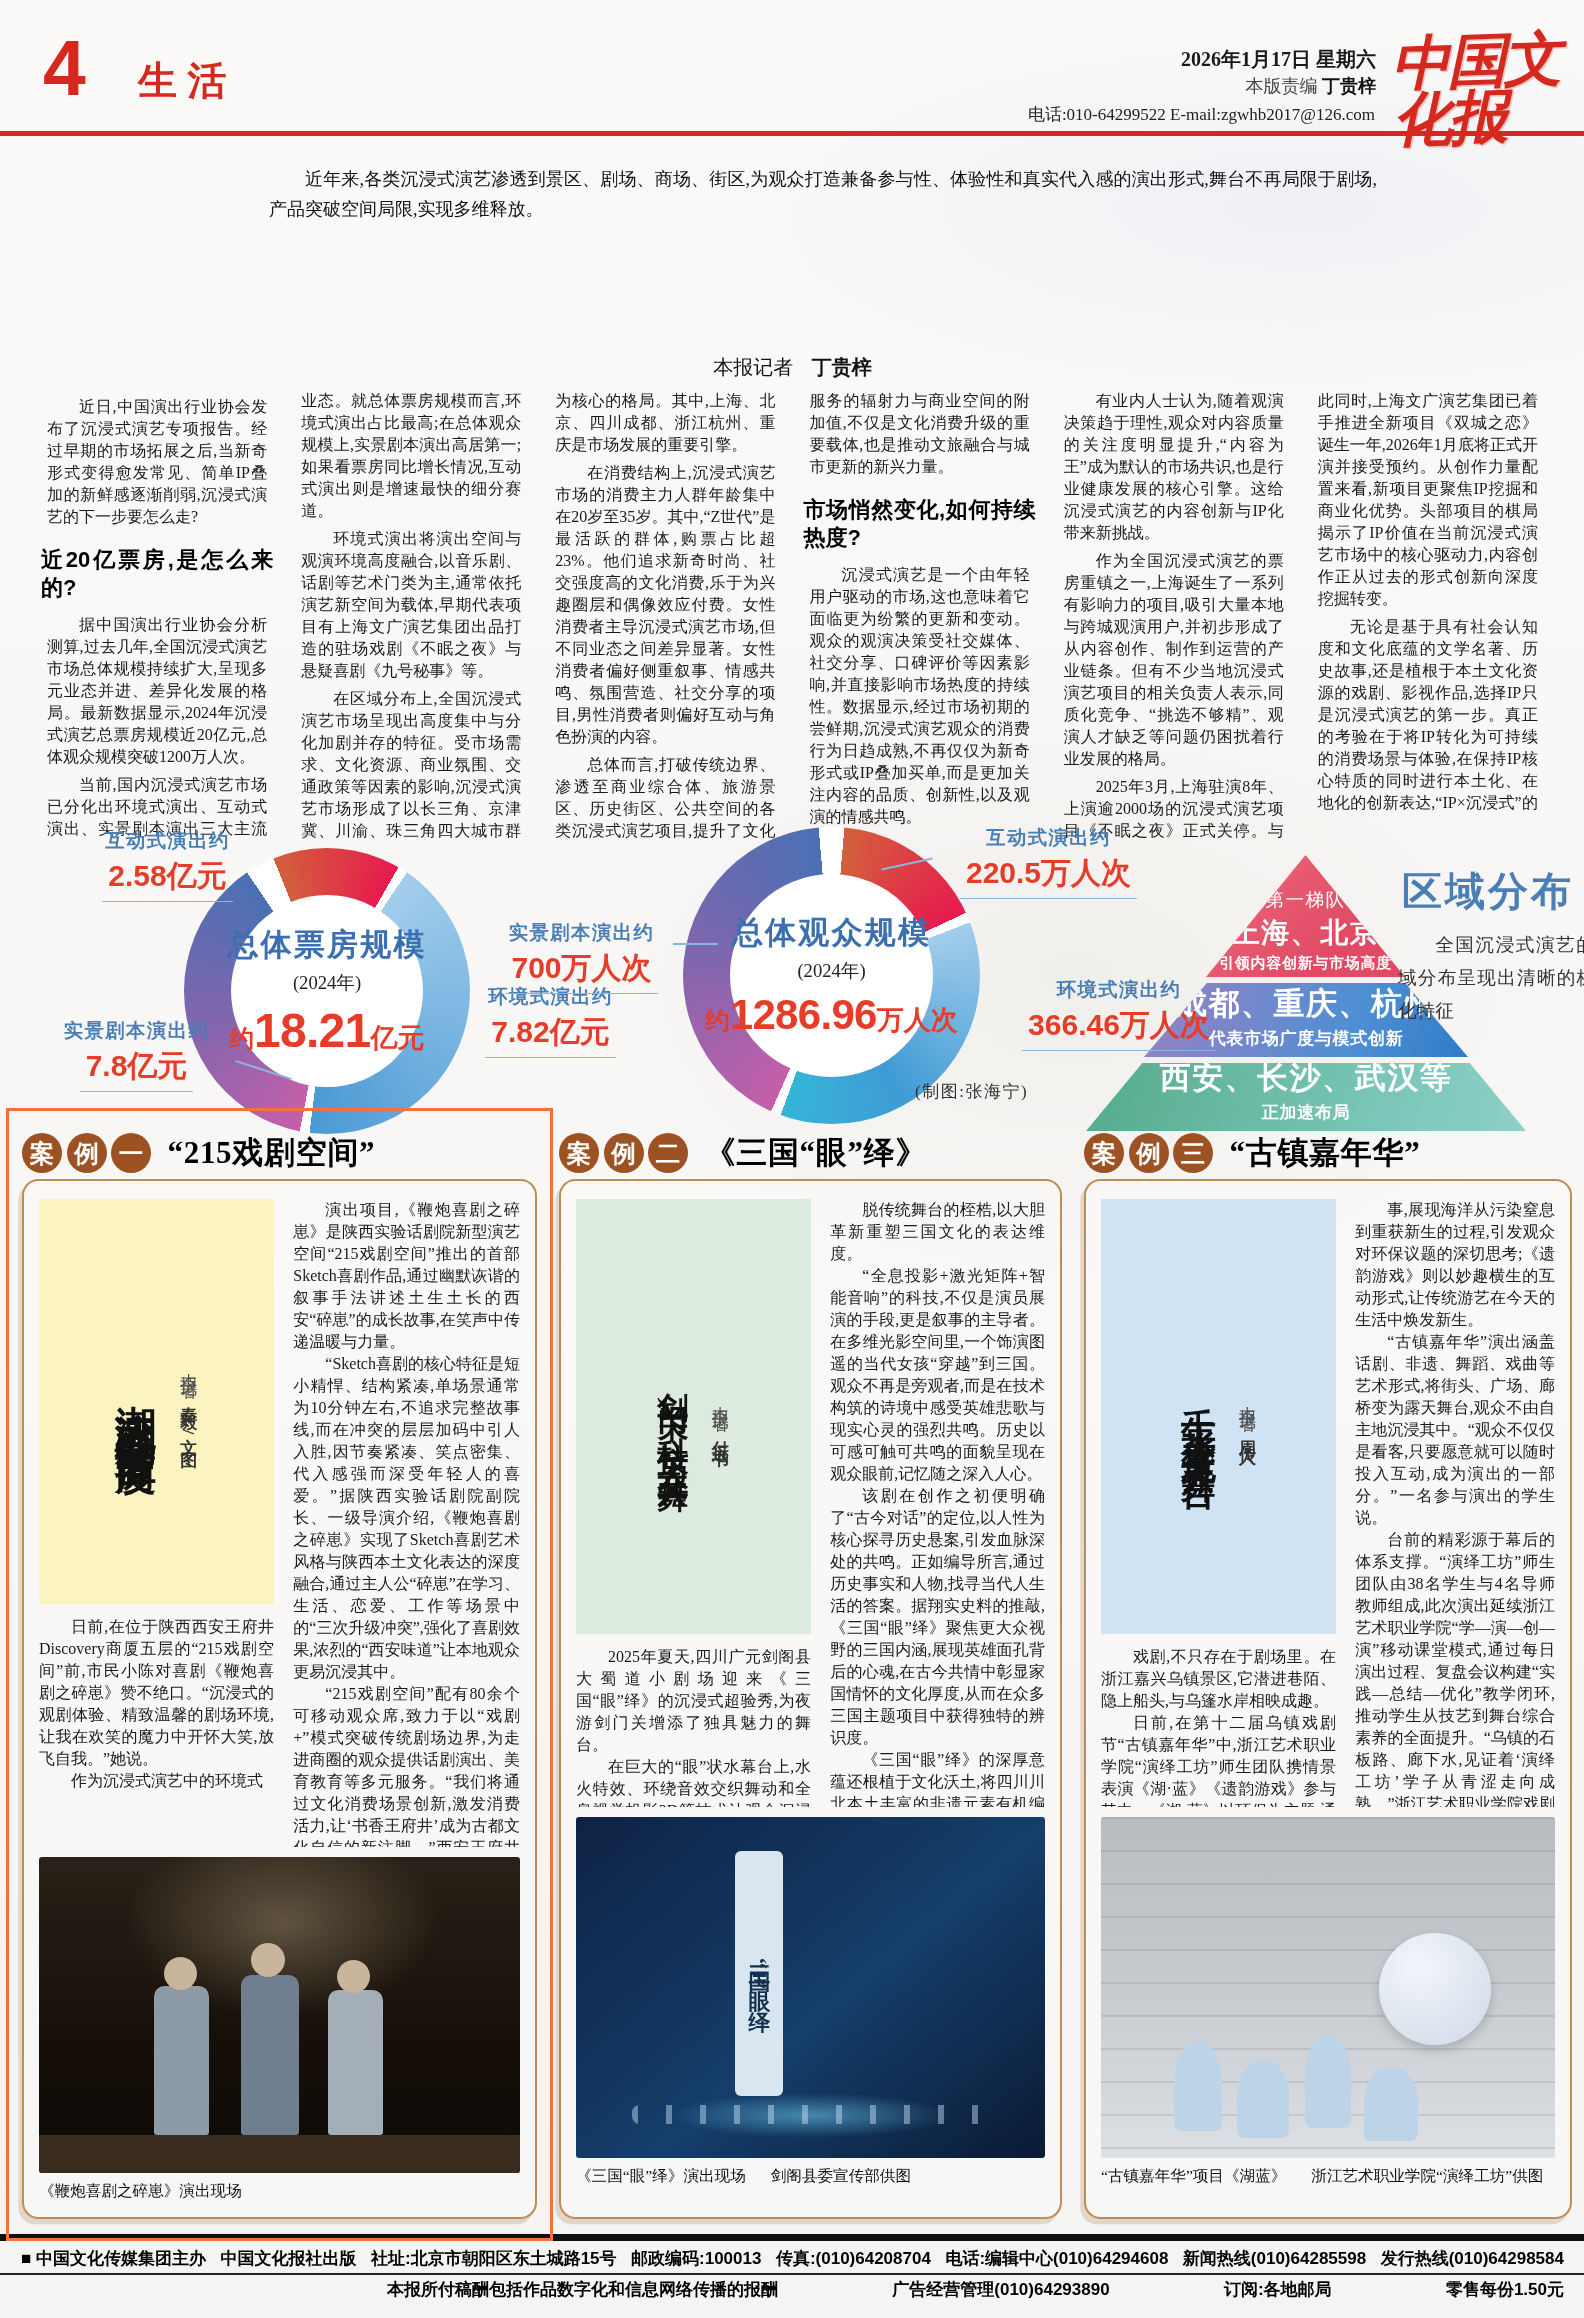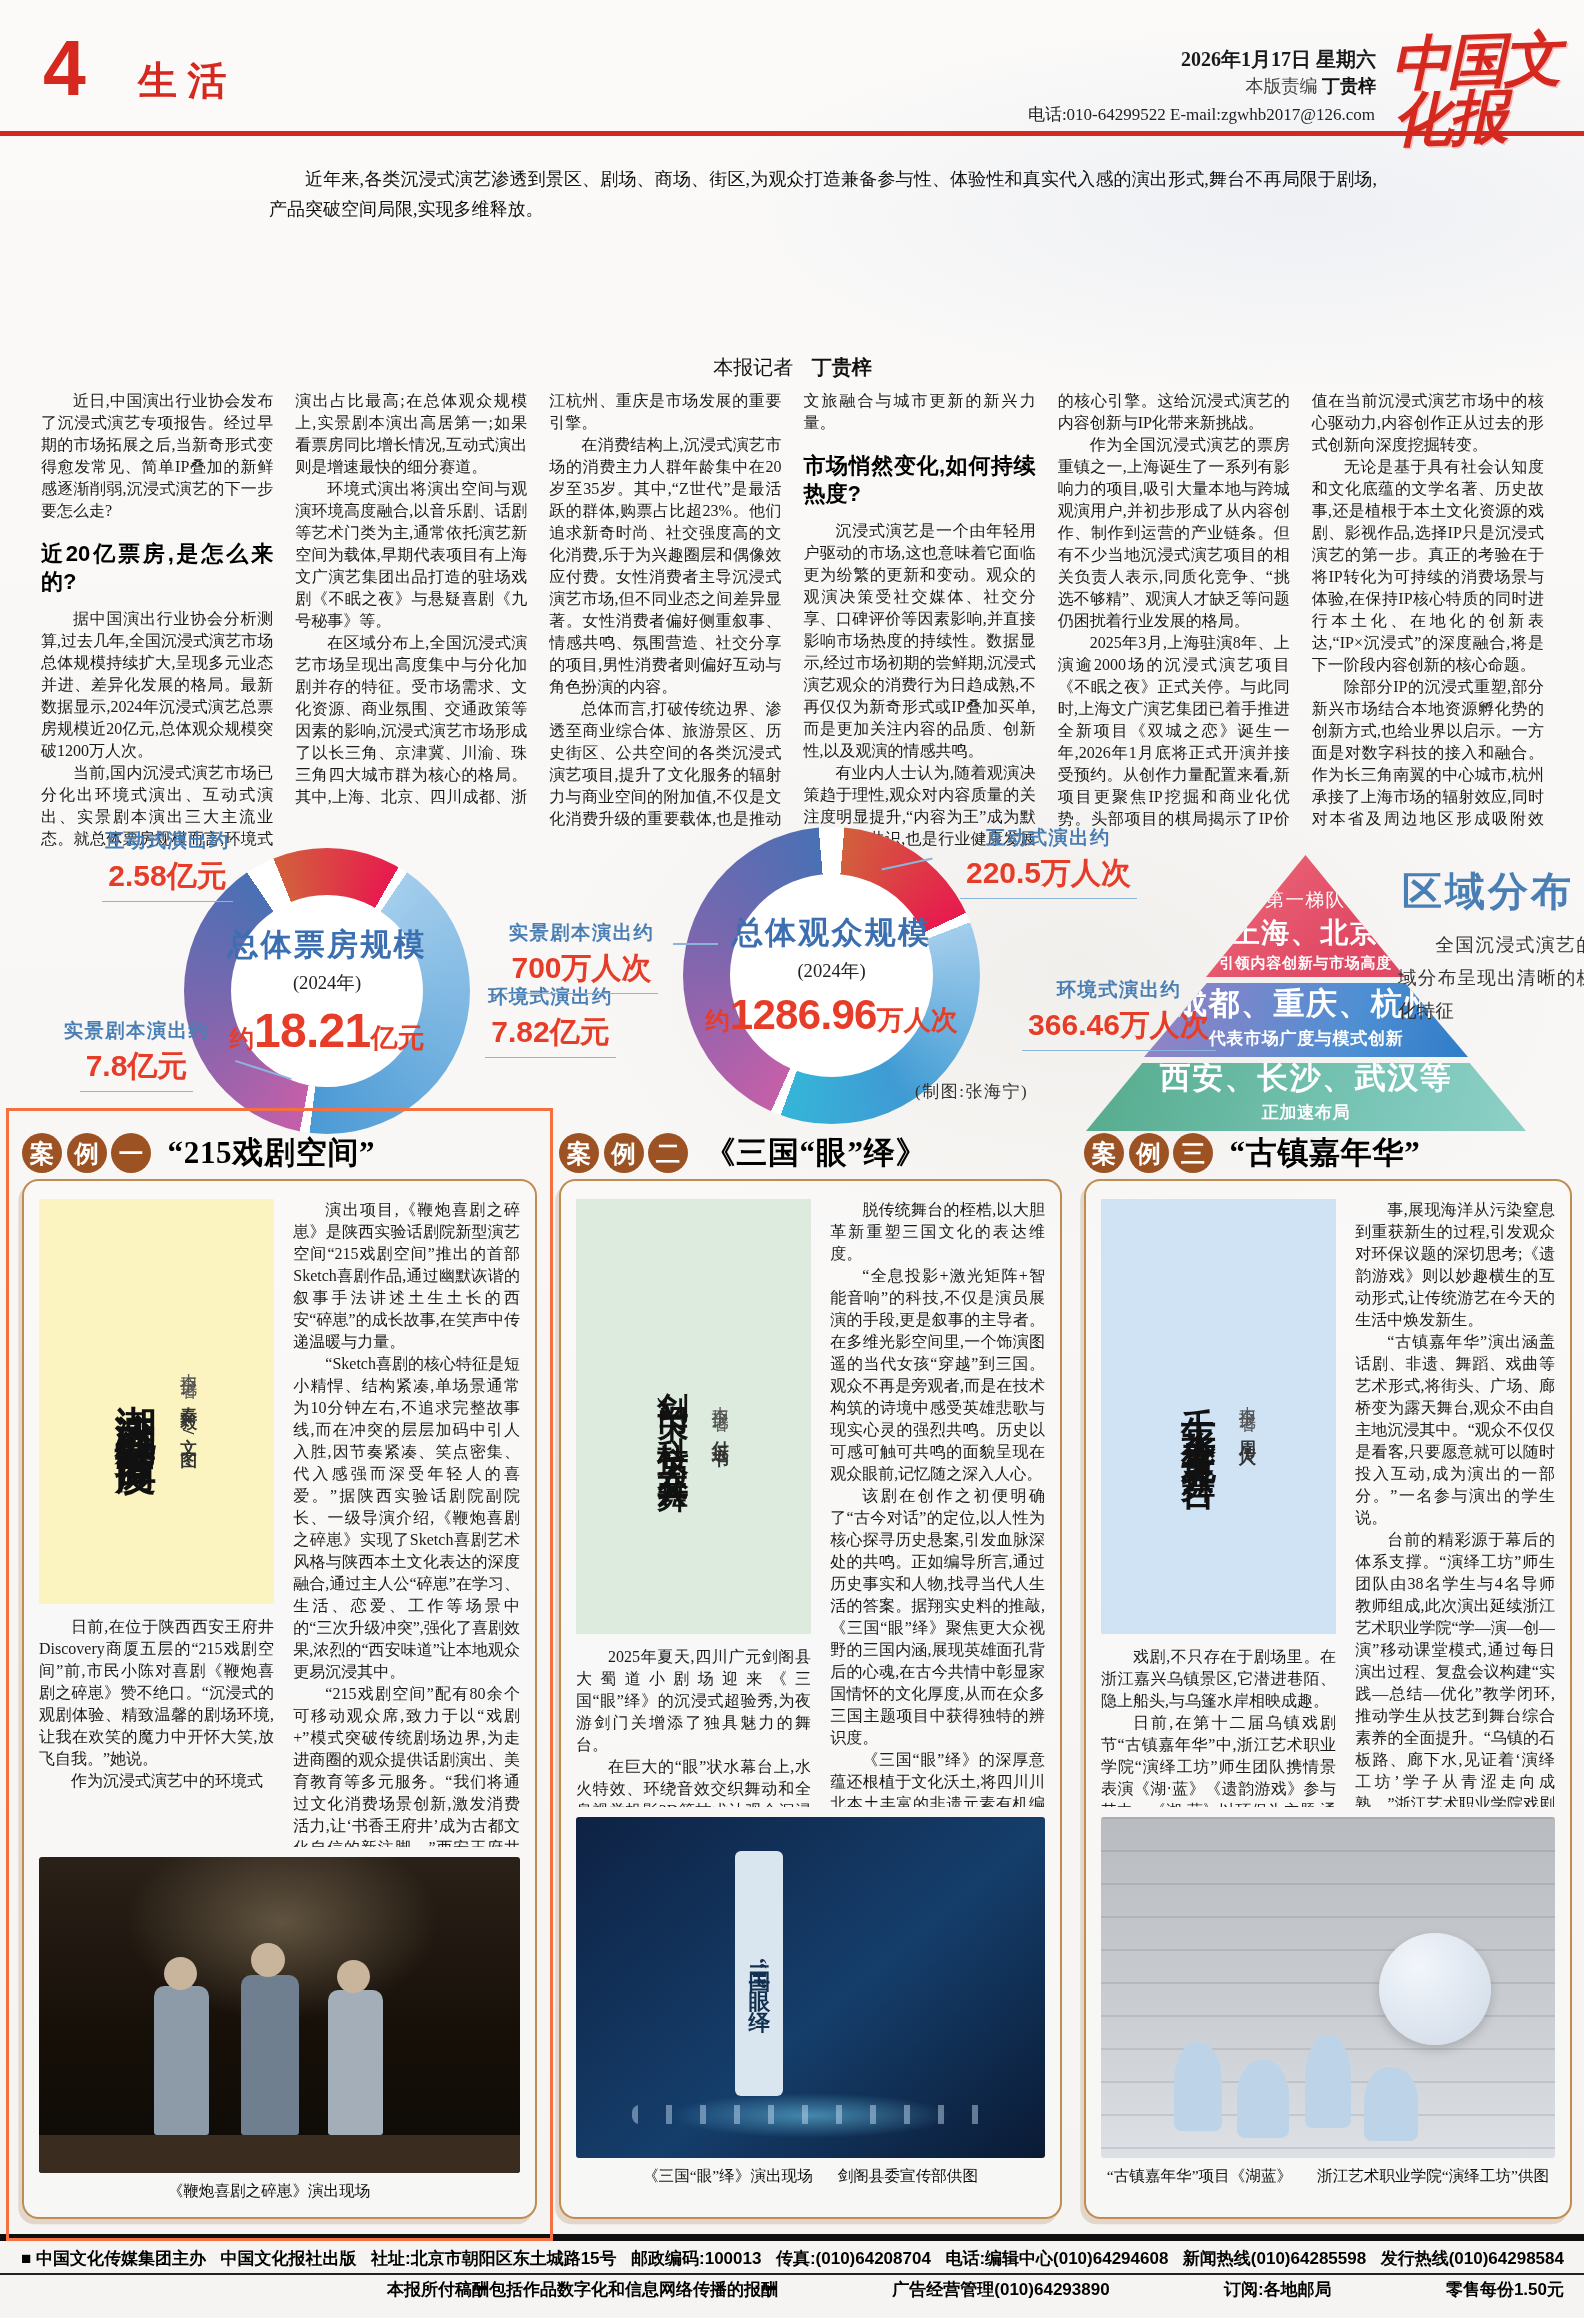--- a/index.html
+++ b/index.html
@@ -21,21 +21,21 @@
     font-family:"Liberation Serif",serif;font-style:italic;text-shadow:1.5px 1.5px 0 rgba(213,40,30,.25);letter-spacing:-3px;width:186px;line-height:.95;}
   .redrule{left:0;top:131px;width:1585px;height:4.5px;background:#d5281e;}
   
   .lede{left:269px;top:164px;width:1108px;font-size:18px;line-height:30px;text-align:justify;text-indent:2em;color:#111;}
   .headline{left:0;top:250px;width:1585px;text-align:center;font-size:72px;font-weight:bold;letter-spacing:1.5px;color:#000;}
   .byline{left:0;top:354px;width:1585px;text-align:center;font-size:20px;color:#111;}
   .byline b{margin-left:13.4px;}
   
   .article{left:41px;top:390px;width:1503px;height:461px;overflow:hidden;
     column-count:6;column-gap:22px;font-size:16px;line-height:22px;text-align:justify;}
-  .article .p{text-indent:2em;margin:0;}
+  .article .p{text-indent:2em;margin:6px;}
   .article .sub{font-family:"Liberation Sans",sans-serif;font-weight:bold;font-size:22px;line-height:1.25;margin:18px 0 13.4px;text-indent:0;break-inside:avoid;color:#000;}
   
   .donut{border-radius:50%;}
   .donut:after{content:"";position:absolute;inset:47px;border-radius:50%;background:#fff;}
   #donut1{left:184px;top:848px;width:286px;height:286px;
     background:conic-gradient(from -28deg,#ffffff 0 6deg,#d2603c 6deg,#e81a4e 58deg,#ffffff 58deg 62deg,#a3cdec 62deg,#4b9ad5 215deg,#ffffff 215deg 219deg,#c55fa9 219deg,#8066ae 285deg,#4a70b4 354deg,#ffffff 354deg 360deg);}
   #donut2{left:683px;top:827px;width:297px;height:297px;
     background:conic-gradient(from 0deg,#ffffff 0 5deg,#d2603c 5deg,#e81a4e 65deg,#ffffff 65deg 69deg,#a3cdec 69deg,#3f9bd4 150deg,#35b5d8 200deg,#ffffff 200deg 204deg,#c55fa9 204deg,#8066ae 278deg,#4a70b4 355deg,#ffffff 355deg 360deg);}
   .dcenter{position:absolute;inset:0;display:flex;flex-direction:column;align-items:center;justify-content:center;z-index:2;text-align:center;}
   .dtitle{font-family:"Liberation Sans",sans-serif;font-weight:bold;font-size:31px;color:#3b6fb0;letter-spacing:2.2px;}
@@ -100,21 +100,21 @@
   #case1 .vtitle{font-size:41px;}
   #case2 .vtitle{font-size:31px;}
   #case3 .vtitle{font-size:35px;}
   .vbyline{writing-mode:vertical-rl;font-size:17px;color:#555;letter-spacing:3px;}
   .vbyline b{color:#333;margin-top:15px;letter-spacing:4.5px;}
   .left-text{margin-top:12px;overflow:hidden;}
   .photo{position:relative;width:100%;border-radius:3px;overflow:hidden;margin-top:10.4px;}
   #case1 .photo{height:316px;background:linear-gradient(#2a2118 0%,#171009 55%,#0d0a06 100%);}
   #case2 .photo{height:341px;background:linear-gradient(140deg,#0e2244 0%,#153e6b 55%,#0a1a34 100%);}
   #case3 .photo{height:341px;background:linear-gradient(#b8bcc0 0%,#c9cdd1 55%,#dde1e5 100%);}
-  .caption{margin-top:7.4px;text-align:center;font-size:15.6px;color:#111;}
+  .caption{margin-top:7.4px;text-align:left;font-size:15.6px;color:#111;}
   .caption .cr{margin-left:21px;}
   
   .fig{position:absolute;border-radius:10.4px 10.4px 3px 3px;}
   .head{position:absolute;border-radius:50%;background:#c9b49c;}
   .spot{position:absolute;border-radius:50%;background:radial-gradient(closest-side,rgba(255,230,180,.28),rgba(255,230,180,0));}
   .banner{position:absolute;left:34%;top:10%;width:48px;height:245px;background:#d9e5ef;border-radius:6px;
     display:flex;align-items:center;justify-content:center;}
   .banner span{writing-mode:vertical-rl;font-size:22px;font-weight:bold;color:#12304f;letter-spacing:4.5px;}
   .glow{position:absolute;left:20%;bottom:6%;width:60%;height:45px;border-radius:50%;background:radial-gradient(closest-side,rgba(120,220,255,.5),rgba(120,220,255,0));}
   .dotrow{position:absolute;bottom:10%;left:12%;width:76%;height:19.3px;

